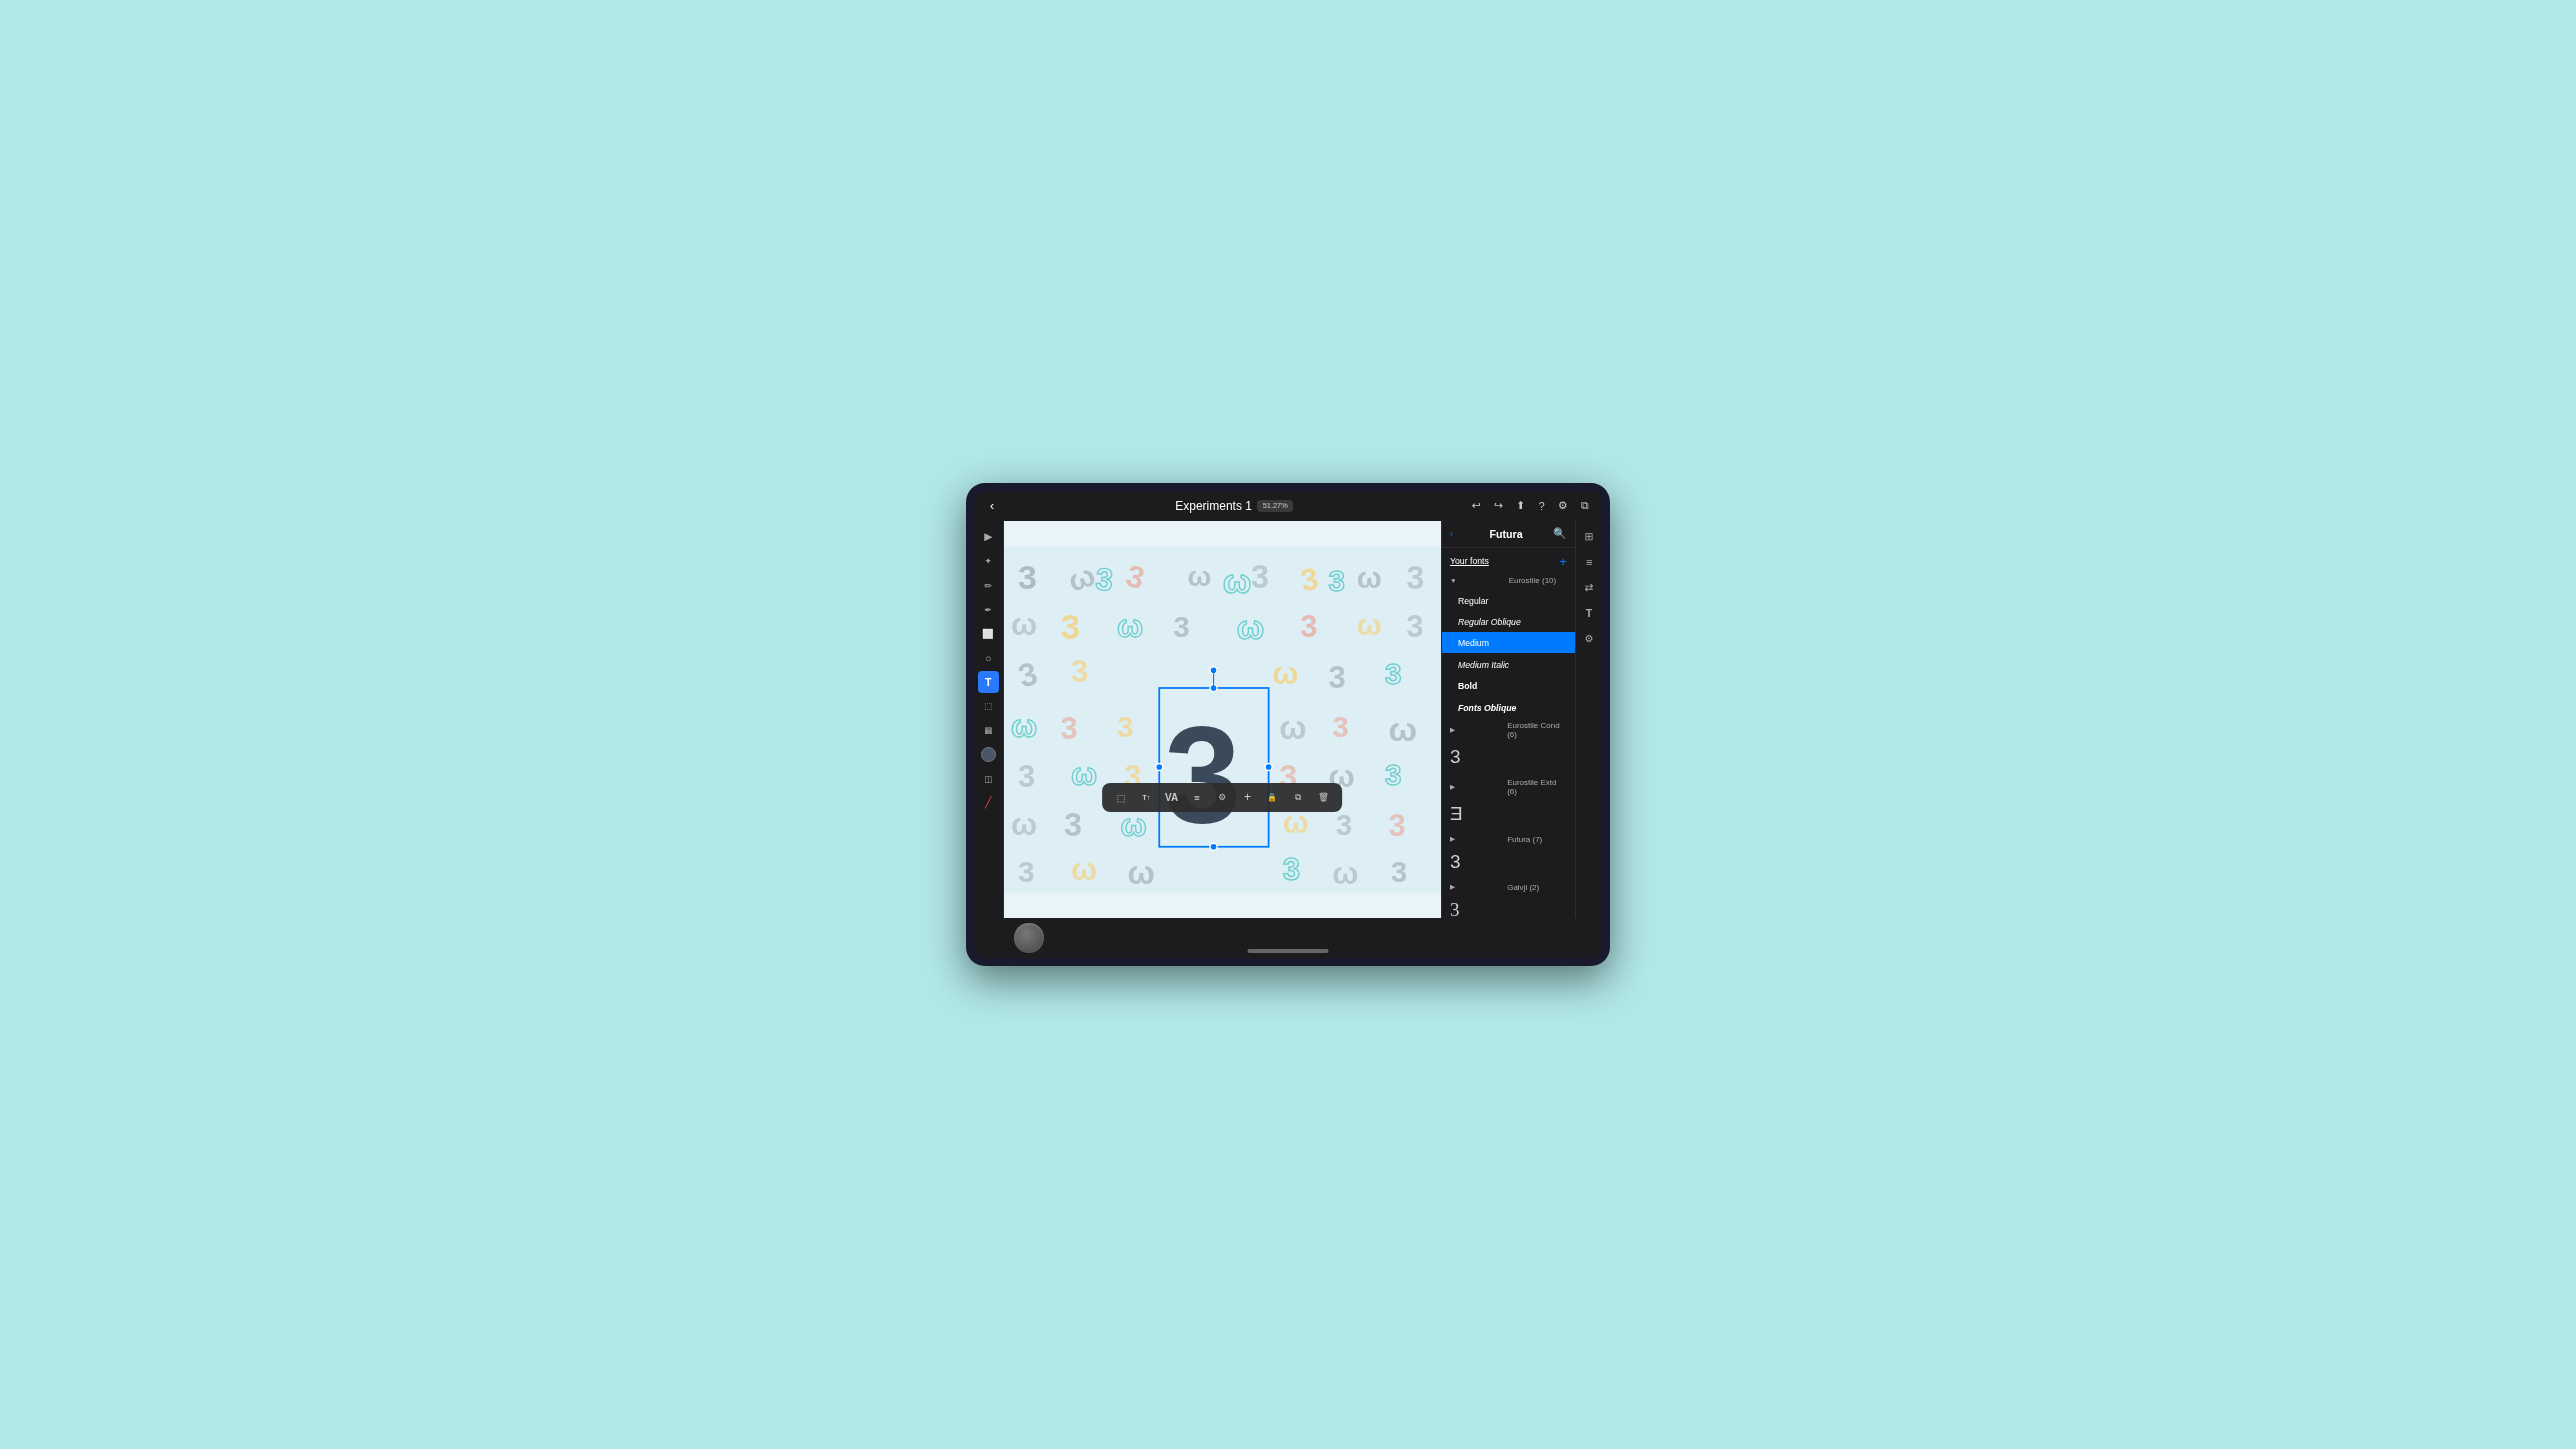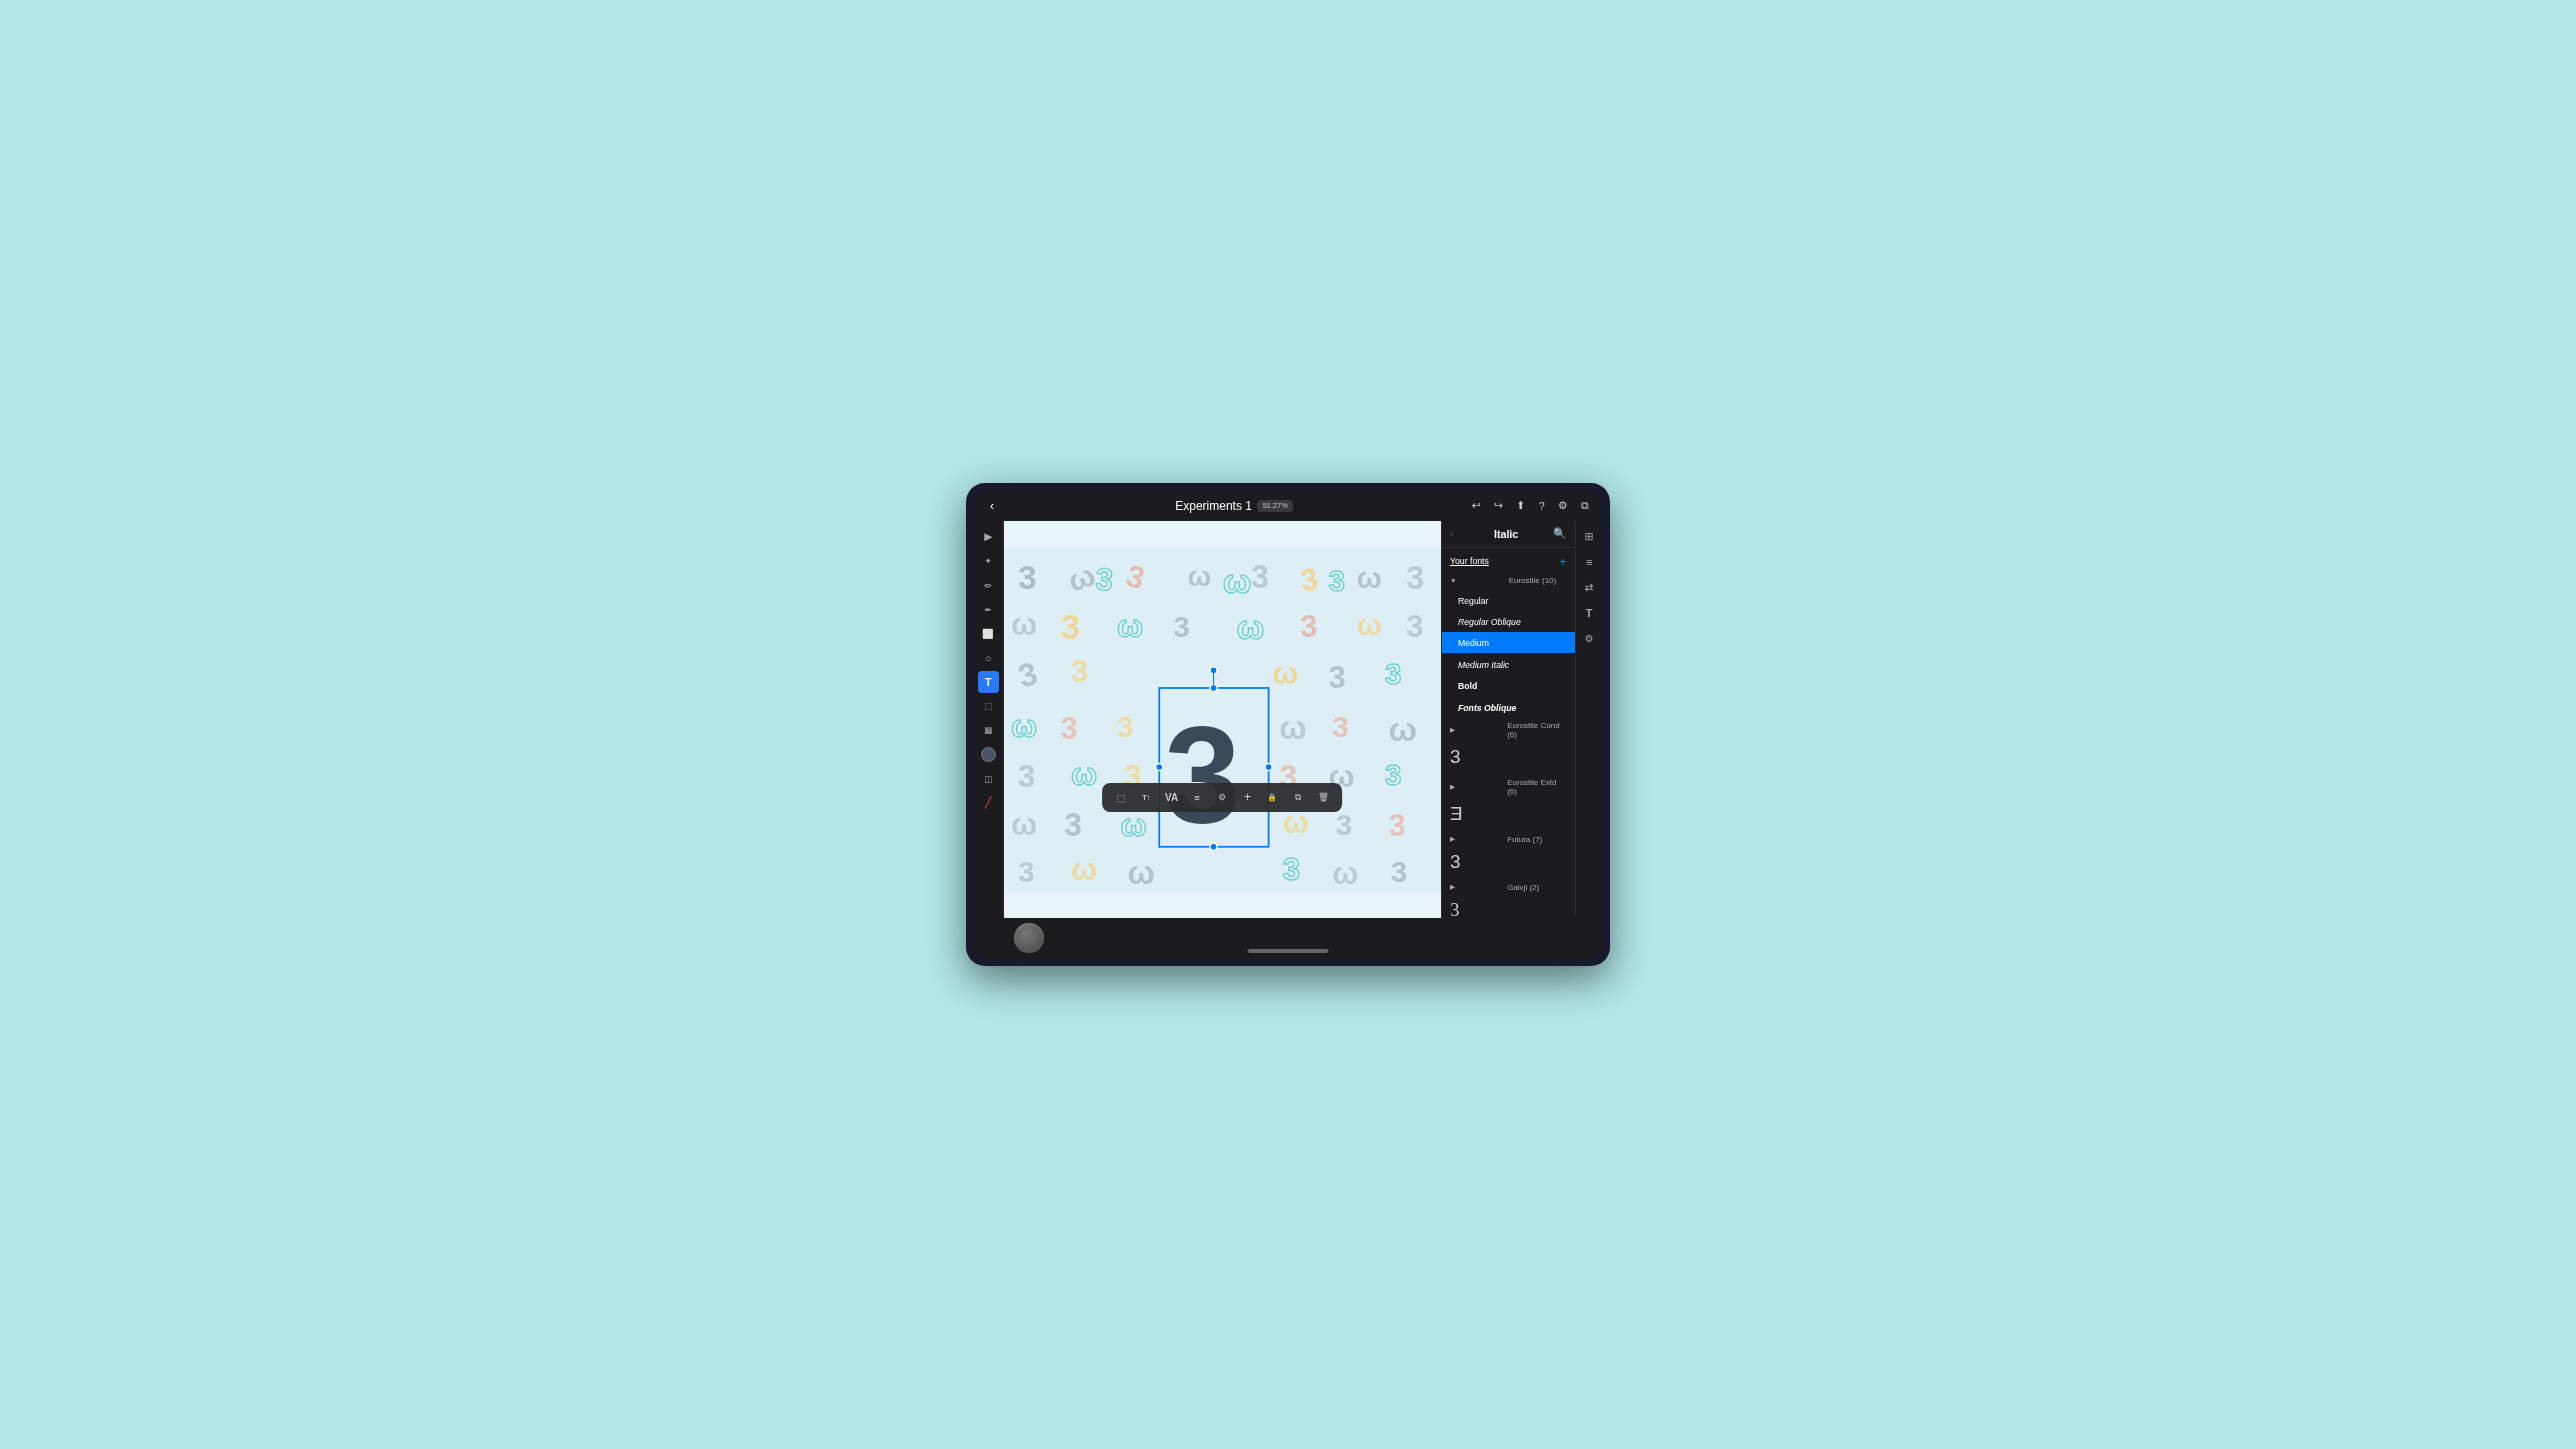--- a/index.html
+++ b/index.html
@@ -448,21 +448,21 @@
             <div class="ft-btn" style="font-size:8px;">🔒</div>
             <div class="ft-btn" style="font-size:8.7px;">⧉</div>
             <div class="ft-btn" style="font-size:8.7px;">🗑</div>
           </div>
         </div>
       </div>
 
       <div class="right-panel">
         <div class="panel-header">
           <span class="panel-back-btn">‹</span>
-          <span class="panel-title">Italic</span>
+          <span class="panel-title">Futura</span>
           <span class="panel-search-btn">🔍</span>
         </div>
 
         <div class="panel-content">
 
           <div class="section-header">
             <span class="section-title">Your fonts</span>
             <span class="add-btn">+</span>
           </div>
 

